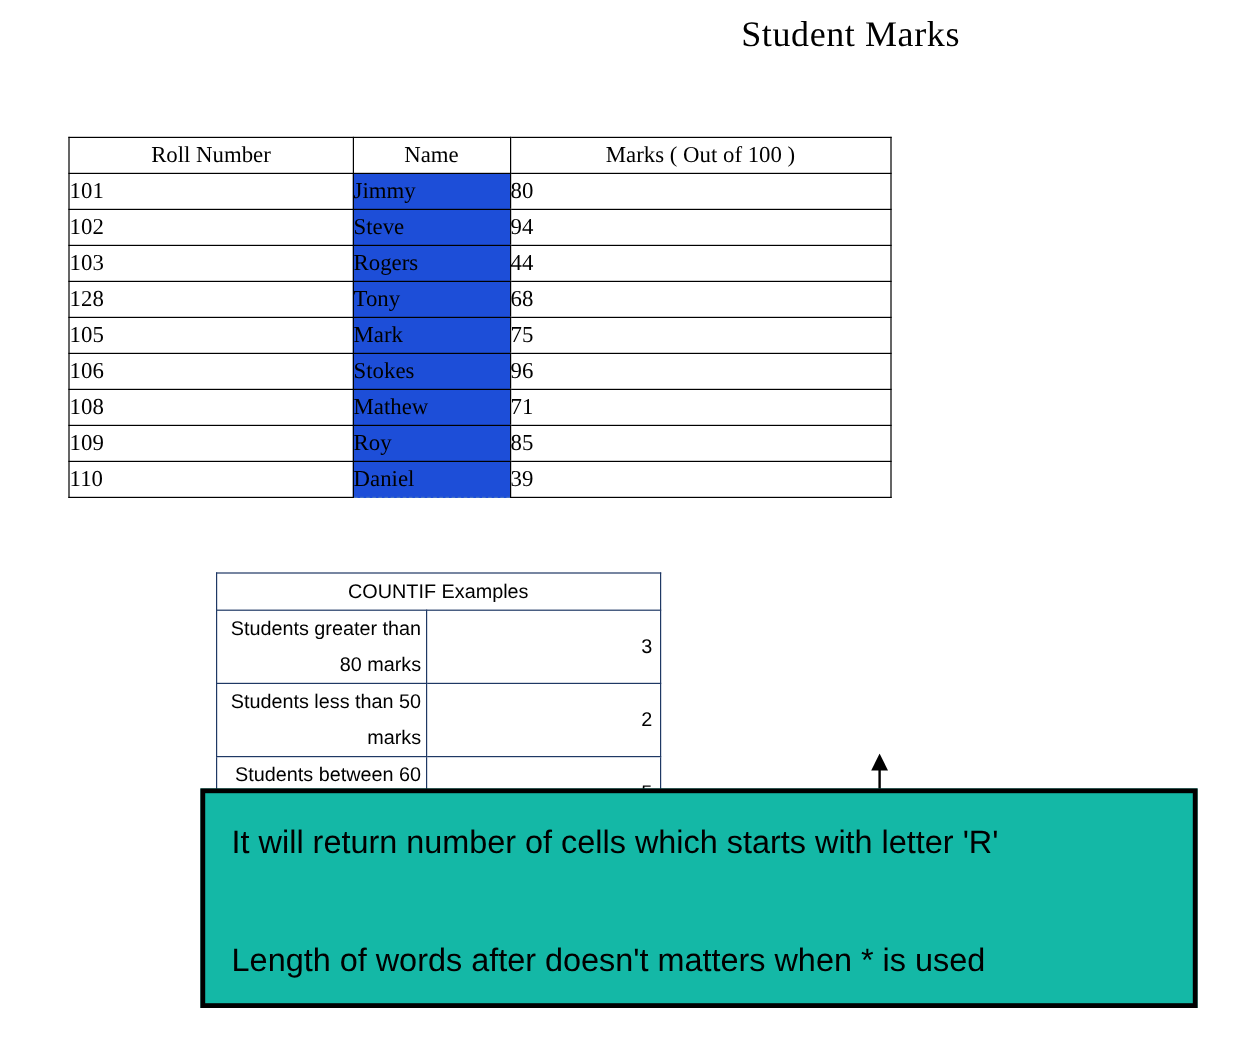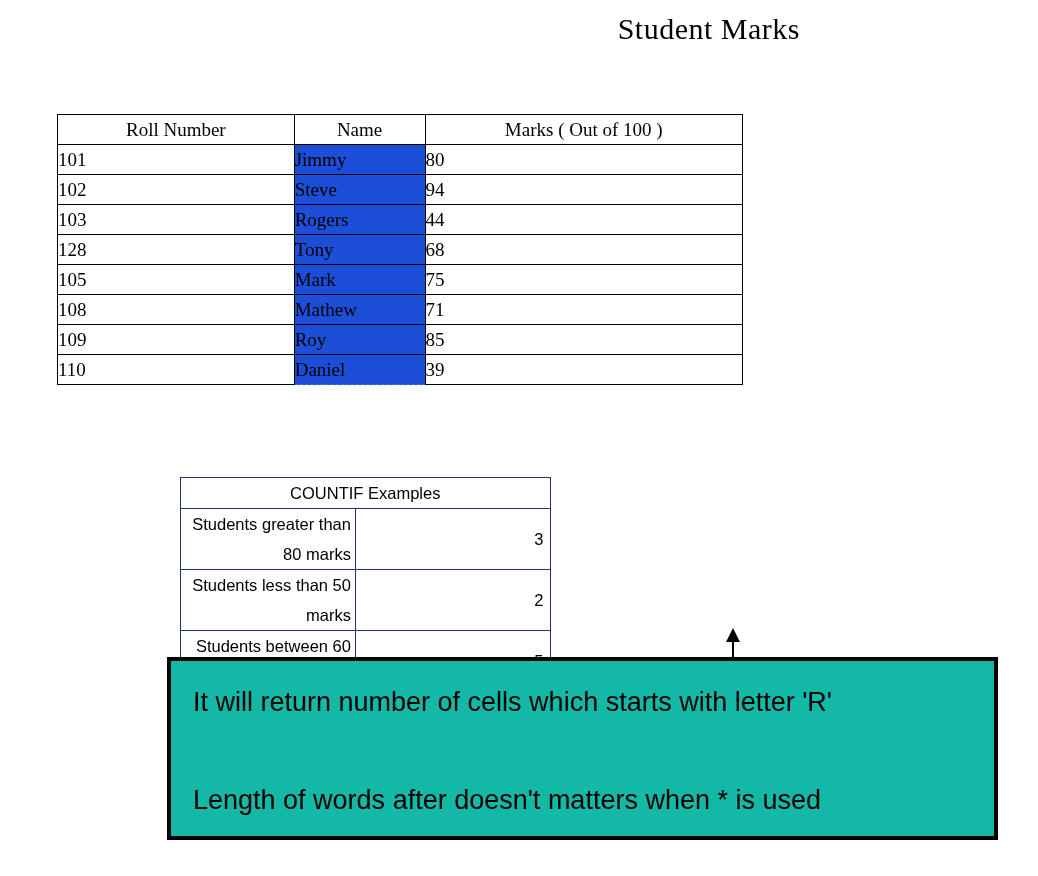--- a/index.html
+++ b/index.html
@@ -170,20 +170,25 @@
       <td>128</td>
       <td class="name-cell">Tony</td>
       <td>68</td>
     </tr>
     <tr>
       <td>105</td>
       <td class="name-cell">Mark</td>
       <td>75</td>
     </tr>
     <tr>
+      <td>106</td>
+      <td class="name-cell">Stokes</td>
+      <td>96</td>
+    </tr>
+    <tr>
       <td>108</td>
       <td class="name-cell">Mathew</td>
       <td>71</td>
     </tr>
     <tr>
       <td>109</td>
       <td class="name-cell">Roy</td>
       <td>85</td>
     </tr>
     <tr class="last-name-row">

